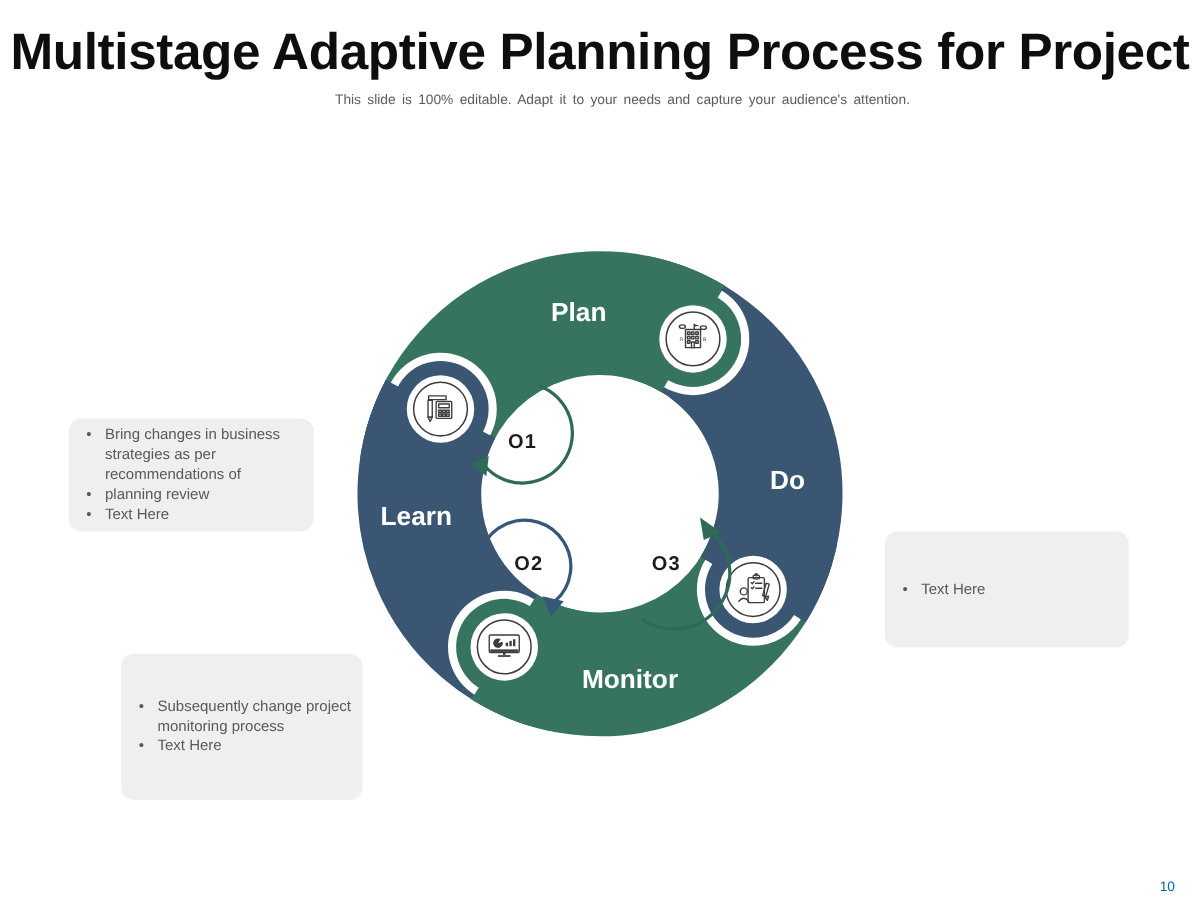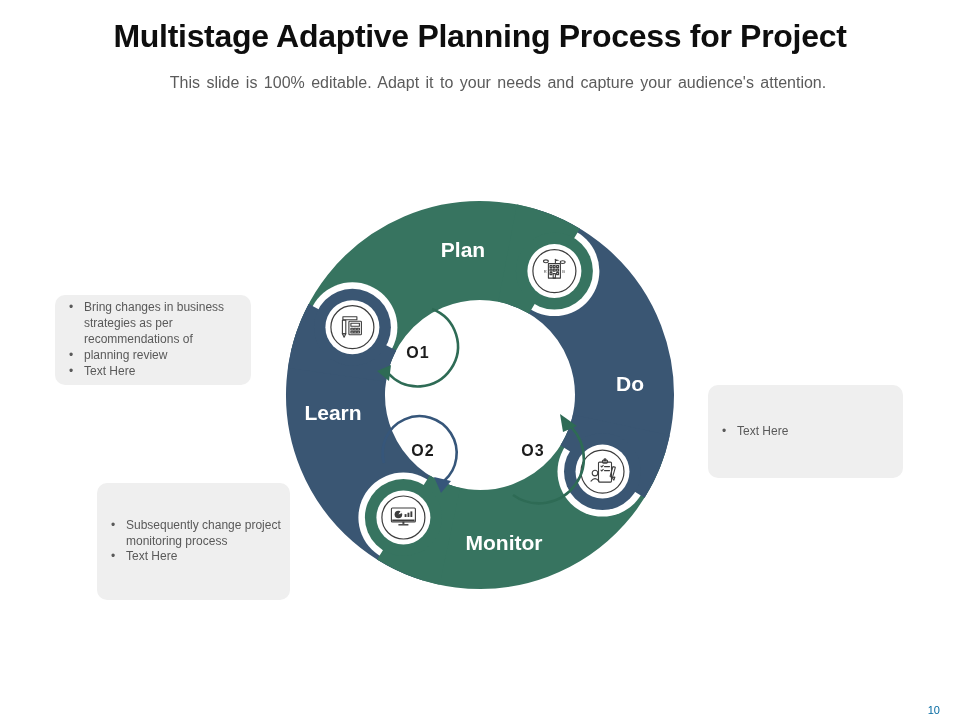--- a/index.html
+++ b/index.html
@@ -4,26 +4,26 @@
 <style>
   :root{
     --green:#377460; --blue:#3A5673; --arrow_green:#2E6B55; --arrow_blue:#36567A;
     --ink:#3d3d3d; --box_bg:#EFEFEF; --body_text:#595959; --title_text:#0E0E0E;
   }
   *{margin:0;padding:0;box-sizing:border-box}
   html,body{background:#fff}
   .slide{position:relative;width:960px;height:720px;background:#ffffff;overflow:hidden;
           font-family:"Liberation Sans",sans-serif;}
   .title{position:absolute;top:18px;left:0;width:960px;text-align:center;
-         font-size:32px;font-weight:700;letter-spacing:-0.3px;color:var(--title_text);}
+         font-size:41px;font-weight:700;letter-spacing:-0.3px;color:var(--title_text);}
   .subtitle{position:absolute;top:74px;left:0;width:960px;text-align:center;
-            font-size:16px;color:#5b5b5b;word-spacing:2px;padding-left:36px;}
+            font-size:11px;color:#5b5b5b;word-spacing:2px;padding-left:36px;}
   .callout{position:absolute;background:var(--box_bg);border-radius:10px;
            color:var(--body_text);font-size:12px;line-height:1.32;
-           display:flex;align-items:center;}
+           display:flex;align-items:center;margin-top:40px;}
   .callout ul{list-style:none;width:100%;padding:10px 8px 10px 12px;}
   .callout li{position:relative;padding-left:17px;}
   .callout li::before{content:"\2022";position:absolute;left:2px;top:0;color:var(--body_text);}
   .co-left{left:55px;top:295px;width:196px;height:90px;}
   .co-bottom{left:97px;top:483px;width:193px;height:117px;}
   .co-right{left:708px;top:385px;width:195px;height:93px;}
   .page-num{position:absolute;right:20px;bottom:4px;font-size:11px;color:#0369a1;}
   .diagram{position:absolute;left:270px;top:185px;}
   .arc-g{stroke:var(--green);fill:none;stroke-width:99px;}
   .arc-b{stroke:var(--blue);fill:none;stroke-width:99px;}

